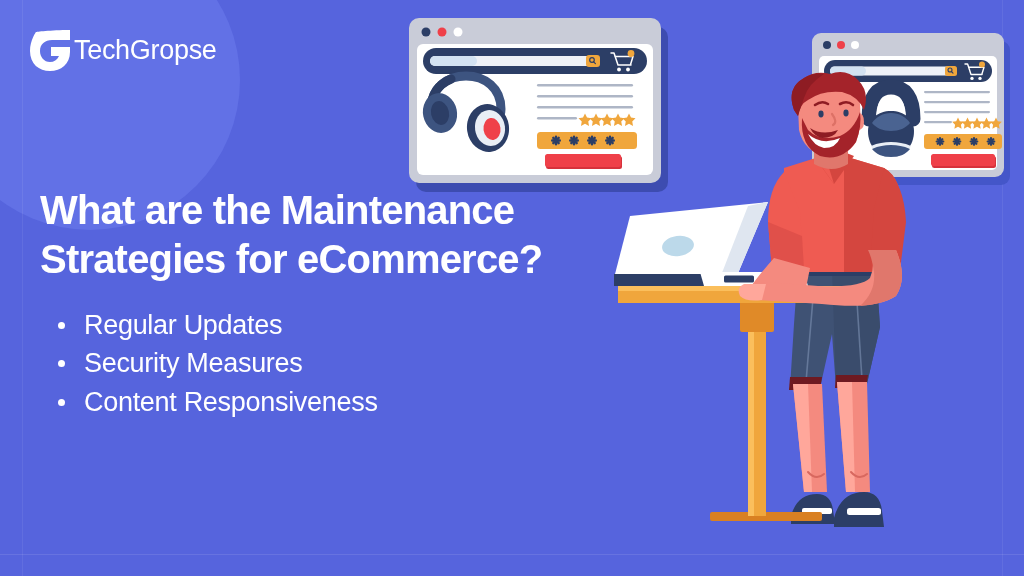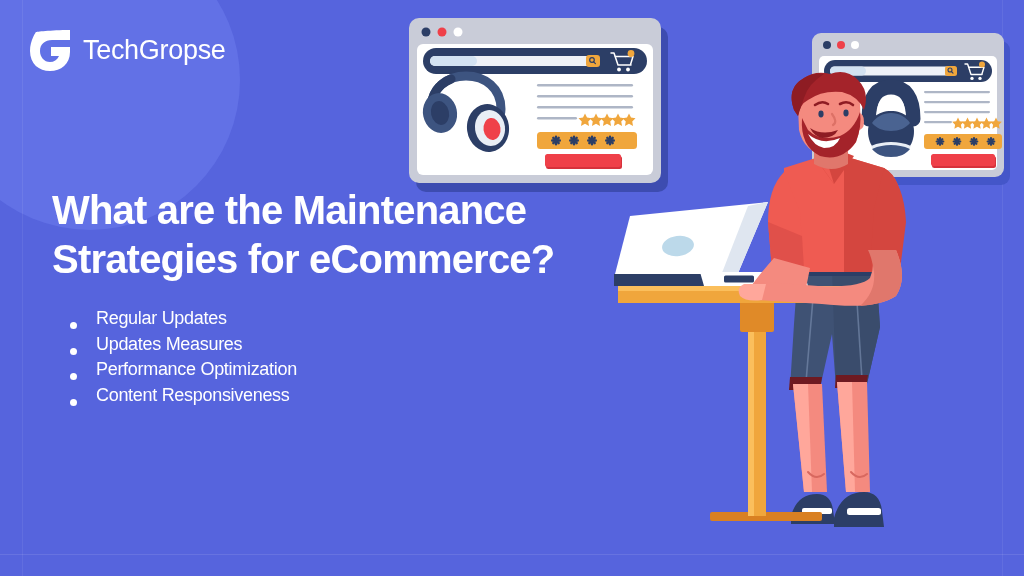--- a/index.html
+++ b/index.html
@@ -46,36 +46,35 @@
     background: rgba(255,255,255,0.07);
   }
 
   
   .logo {
     position: absolute;
     left: 26px;
     top: 26px;
     display: flex;
     align-items: center;
-    gap: 9px;
     z-index: 6;
   }
   .logo-mark { width: 48px; height: 48px; display: block; }
   .logo-text {
     color: #ffffff;
     font-size: 27px;
     letter-spacing: -0.3px;
     font-weight: 400;
     white-space: nowrap;
   }
 
   
   .copy-block {
     position: absolute;
-    left: 52px;
+    left: 40px;
     top: 186px;
     width: 620px;
     z-index: 6;
   }
   .headline {
     color: #ffffff;
     font-size: 40px;
     line-height: 1.22;
     font-weight: 700;
     letter-spacing: -0.8px;
@@ -83,21 +82,21 @@
     max-width: 580px;
   }
   .bullets {
     list-style: none;
     margin: 0;
     padding: 0 0 0 12px;
   }
   .bullets li {
     position: relative;
     color: #ffffff;
-    font-size: 18px;
+    font-size: 27px;
     line-height: 1.44;
     font-weight: 500;
     letter-spacing: -0.3px;
     padding-left: 32px;
   }
   .bullets li .dot {
     position: absolute;
     left: 6px;
     top: 16px;
     width: 7px;
@@ -387,19 +386,18 @@
     <svg class="logo-mark" viewBox="0 0 48 48" xmlns="http://www.w3.org/2000/svg">
       <path d="M44 4 C24 4 10 6 10 6 C10 6 4 14 4 25 C4 38 13 45 24 45 C35 45 44 38 44 26 L44 21 L25 21 L25 30 L33 30 C31 34 28 36 24 36 C18 36 14 31 14 25 C14 18 19 14 26 14 L44 14 Z" fill="#ffffff"></path>
     </svg>
     <span class="logo-text">TechGropse</span>
   </div>
 
   <div class="copy-block">
     <h1 class="headline">What are the Maintenance Strategies for eCommerce?</h1>
     <ul class="bullets">
       <li><span class="dot"></span><span>Regular Updates</span></li>
-      <li><span class="dot"></span><span>Updates Measures</span></li>
-      <li><span class="dot"></span><span>Performance Optimization</span></li>
+      <li><span class="dot"></span><span>Security Measures</span></li>
       <li><span class="dot"></span><span>Content Responsiveness</span></li>
     </ul>
   </div>
 
 </div>
 
 </body></html>

